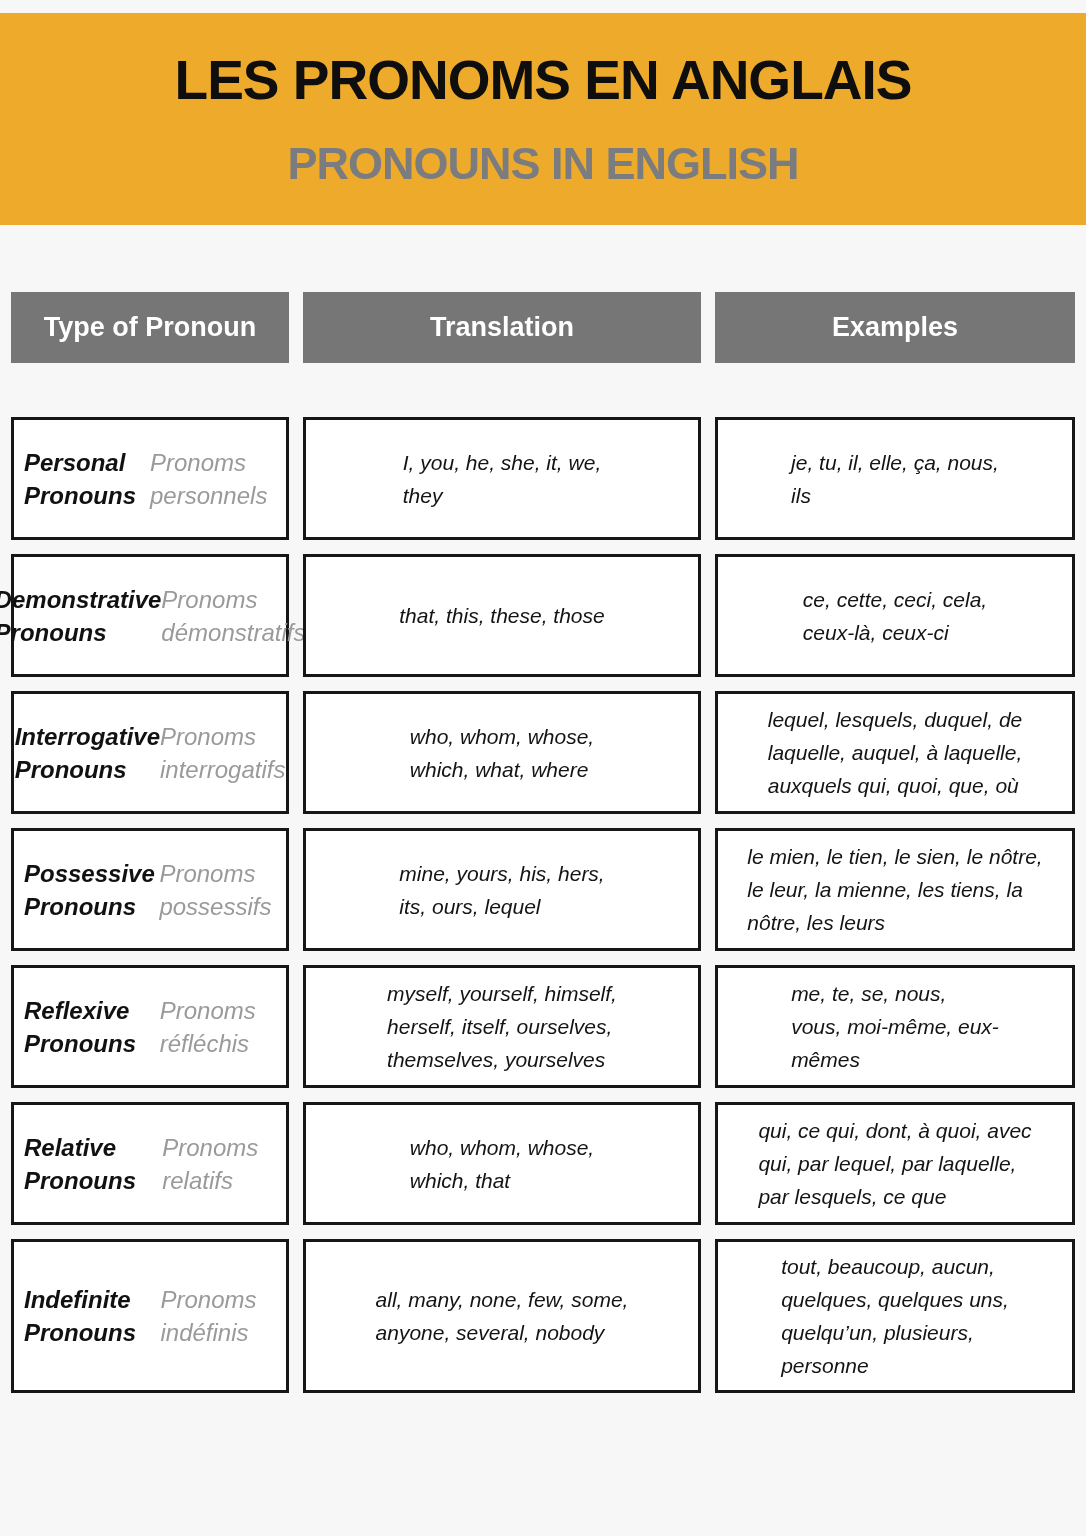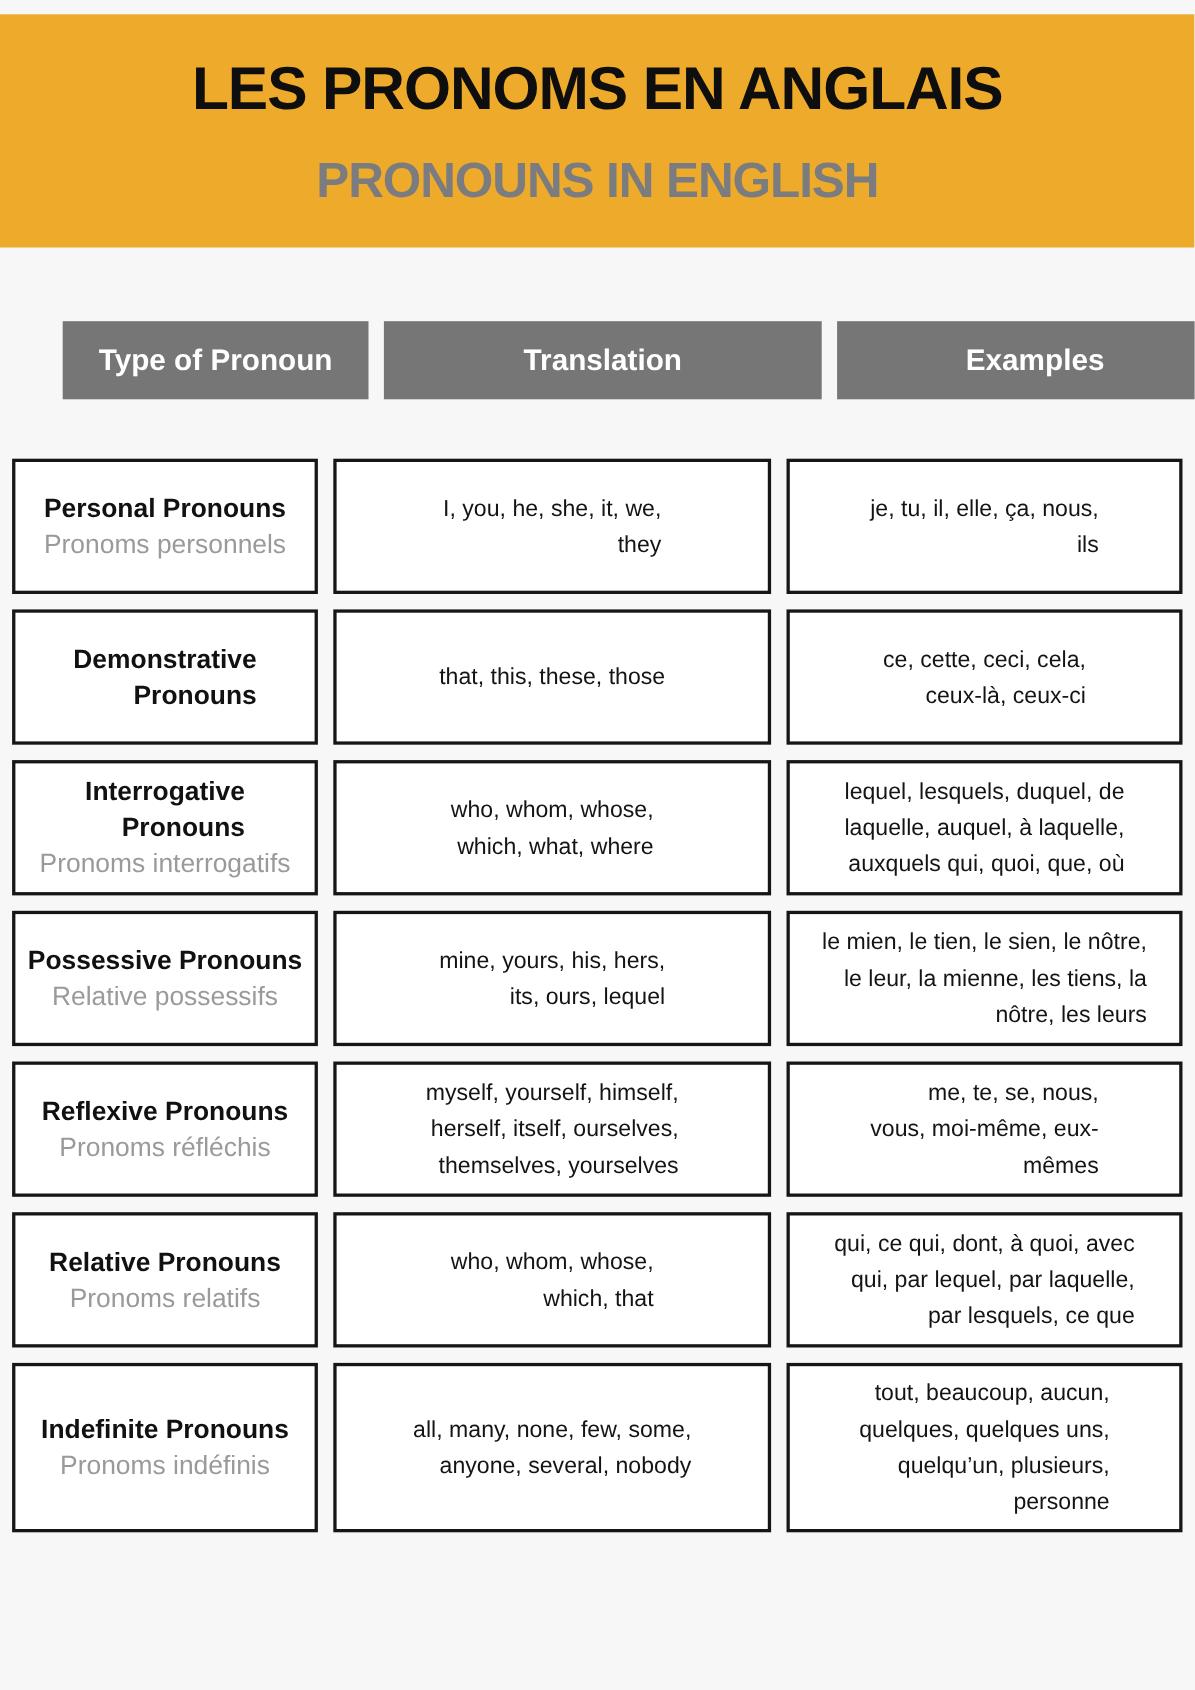--- a/index.html
+++ b/index.html
@@ -31,47 +31,48 @@
     font-weight: bold;
     letter-spacing: -1px;
     color: var(--banner-subtitle, #7a7c7f);
   }
   .grid {
     display: grid;
     grid-template-columns: 278px 398px 360px;
     column-gap: 14px;
     padding: 0 11px;
   }
-  .table-header { margin-top: 67px; margin-left: 46px; }
+  .table-header { margin-top: 67px; }
   .th {
     background: var(--header-bg, #767676);
     color: var(--header-text, #ffffff);
     font-weight: bold;
     font-size: 27px;
     height: 71px;
     display: flex;
     align-items: center;
     justify-content: center;
   }
   .table-body { margin-top: 54px; row-gap: 14px; }
   .row { display: contents; }
   .cell {
     background: #ffffff;
     border: 3px solid var(--cell-border, #161616);
     min-height: 123px;
     display: flex;
-    flex-direction: column;
+    flex-direction: row;
     align-items: center;
     justify-content: center;
-    text-align: right;
+    text-align: left;
     font-size: 21px;
     line-height: 33px;
     color: #141414;
     padding: 8px 6px;
     white-space: pre-line;
+    font-style: italic;
   }
   .type-cell { font-size: 24px; padding: 8px 10px; }
   .type-en { font-weight: bold; color: #111111; white-space: pre-line; }
   .type-fr { color: var(--type-subtitle, #9a9a9a); white-space: pre-line; }
 </style>
 </head>
 <body>
 
 <div class="page">
 
@@ -95,20 +96,21 @@
     <div class="cell">I, you, he, she, it, we,
 they</div>
     <div class="cell">je, tu, il, elle, ça, nous,
 ils</div>
   </div>
 
   <div class="row">
     <div class="cell type-cell">
       <div class="type-en">Demonstrative
 Pronouns</div>
+      <div class="type-fr">Pronoms démonstratifs</div>
     </div>
     <div class="cell">that, this, these, those</div>
     <div class="cell">ce, cette, ceci, cela,
 ceux-là, ceux-ci</div>
   </div>
 
   <div class="row">
     <div class="cell type-cell">
       <div class="type-en">Interrogative
 Pronouns</div>
@@ -117,21 +119,21 @@
     <div class="cell">who, whom, whose,
 which, what, where</div>
     <div class="cell">lequel, lesquels, duquel, de
 laquelle, auquel, à laquelle,
 auxquels qui, quoi, que, où</div>
   </div>
 
   <div class="row">
     <div class="cell type-cell">
       <div class="type-en">Possessive Pronouns</div>
-      <div class="type-fr">Relative possessifs</div>
+      <div class="type-fr">Pronoms possessifs</div>
     </div>
     <div class="cell">mine, yours, his, hers,
 its, ours, lequel</div>
     <div class="cell">le mien, le tien, le sien, le nôtre,
 le leur, la mienne, les tiens, la
 nôtre, les leurs</div>
   </div>
 
   <div class="row">
     <div class="cell type-cell">

